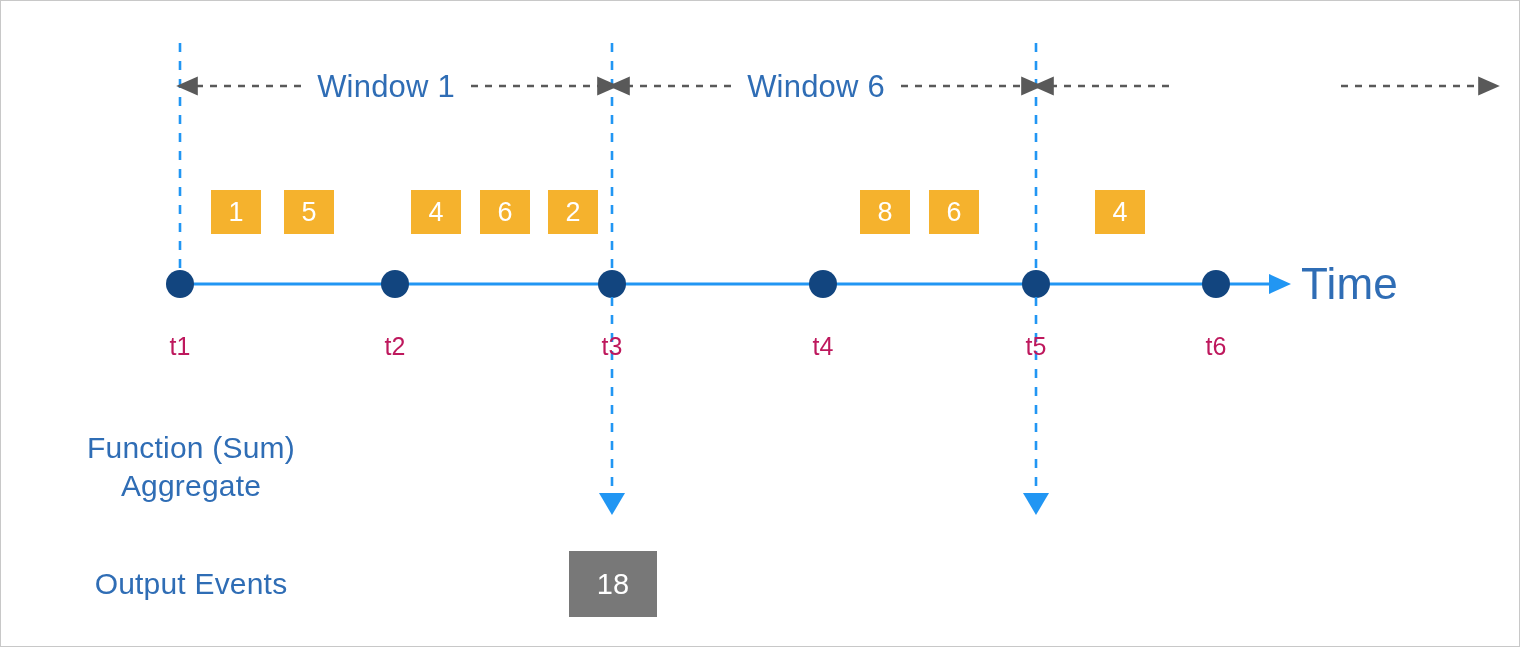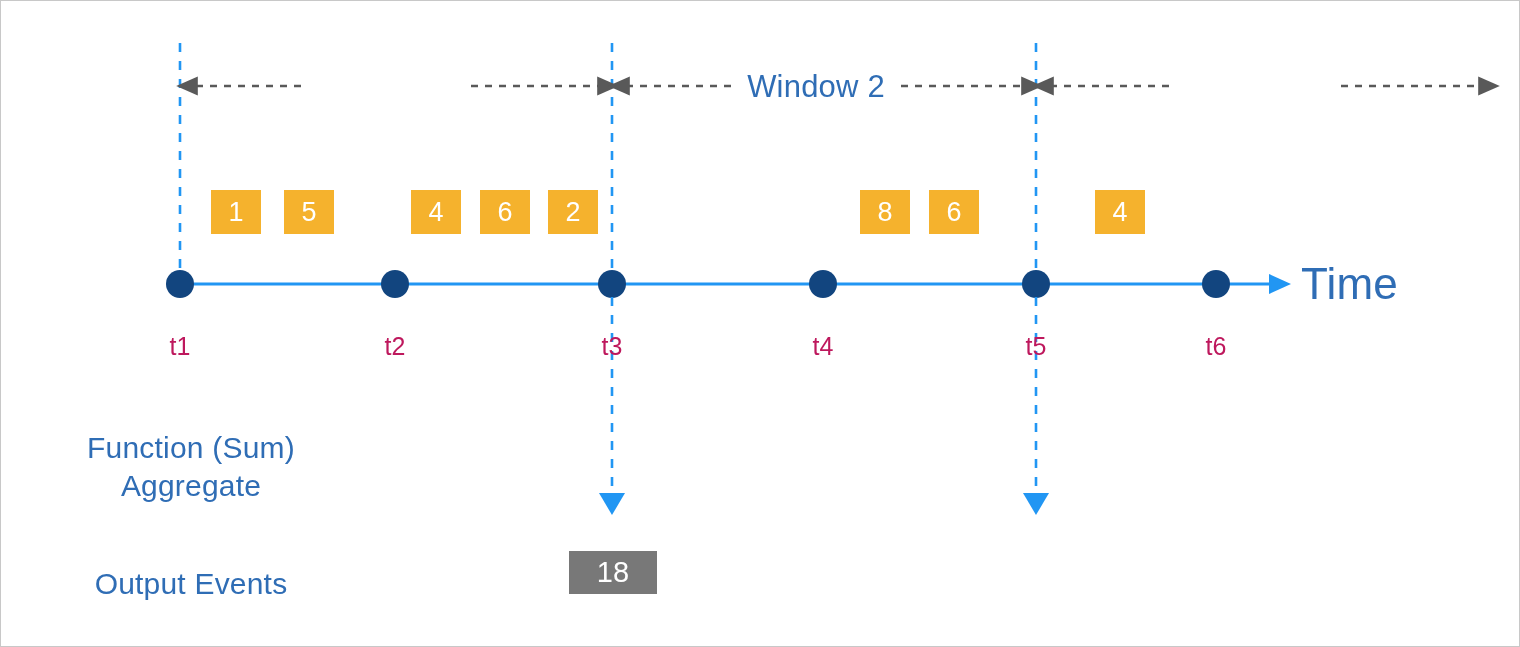--- a/index.html
+++ b/index.html
@@ -64,21 +64,21 @@
     font-size: 27px;
     font-weight: 300;
     display: flex;
     align-items: center;
     justify-content: center;
     box-sizing: border-box;
   }
   .output-box {
     position: absolute;
     width: 88px;
-    height: 43px;
+    height: 66px;
     background: #787878;
     color: #ffffff;
     font-size: 29px;
     font-weight: 300;
     display: flex;
     align-items: center;
     justify-content: center;
     box-sizing: border-box;
   }
 </style>
@@ -136,21 +136,22 @@
     </g>
 
     <g>
       <line x1="611" y1="296" x2="611" y2="492" stroke="#2196f3" stroke-width="2.6" stroke-dasharray="9 9"></line>
       <path d="M598,492 L624,492 L611,514 z" fill="#2196f3"></path>
       <line x1="1035" y1="296" x2="1035" y2="492" stroke="#2196f3" stroke-width="2.6" stroke-dasharray="9 9"></line>
       <path d="M1022,492 L1048,492 L1035,514 z" fill="#2196f3"></path>
     </g>
   </svg>
 
-  <div class="txt window-label" style="left:815px; top:68px;">Window 2</div>
+  <div class="txt window-label" style="left:385px; top:68px;">Window 1</div>
+  <div class="txt window-label" style="left:815px; top:68px;">Window 6</div>
 
   <div class="event-box" style="left:210px; top:189px;">1</div>
   <div class="event-box" style="left:283px; top:189px;">5</div>
   <div class="event-box" style="left:410px; top:189px;">4</div>
   <div class="event-box" style="left:479px; top:189px;">6</div>
   <div class="event-box" style="left:547px; top:189px;">2</div>
   <div class="event-box" style="left:859px; top:189px;">8</div>
   <div class="event-box" style="left:928px; top:189px;">6</div>
   <div class="event-box" style="left:1094px; top:189px;">4</div>
 

